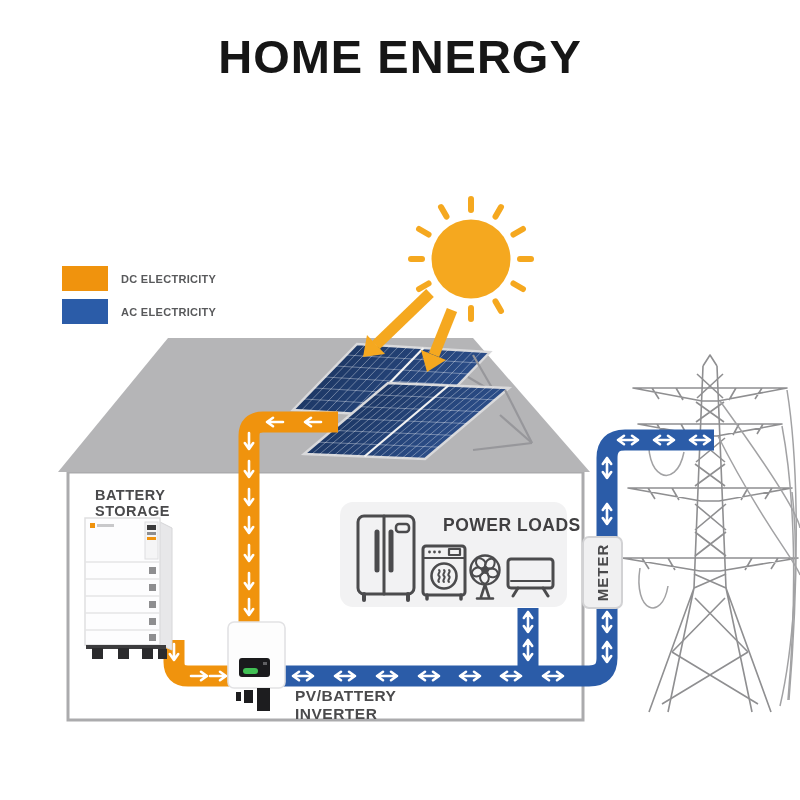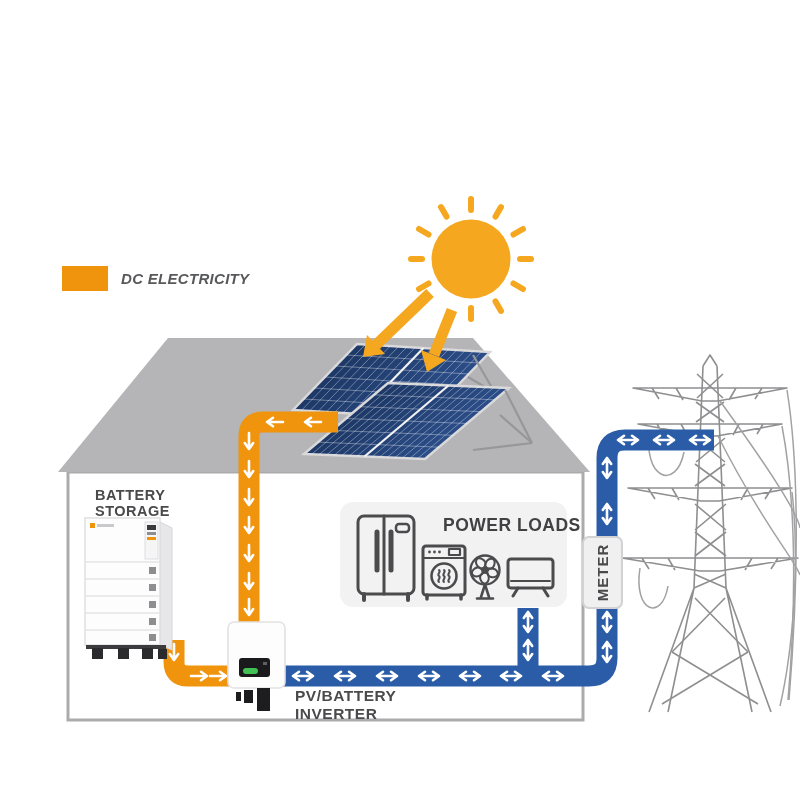--- a/index.html
+++ b/index.html
@@ -7,41 +7,48 @@
     width:800px;height:800px;position:relative;background:#ffffff;overflow:hidden;
     font-family:"Liberation Sans", sans-serif;
   }
   .title{
     position:absolute;left:0;top:28px;width:800px;text-align:center;
     font-weight:900;font-size:47px;line-height:57px;color:#161616;letter-spacing:1px;
   }
   .legend{position:absolute;left:62px;top:266px;}
   .legend-row{display:flex;align-items:center;height:25px;margin-bottom:8px;}
   .legend-row svg{display:block;}
-  .legend-label{margin-left:13px;font-size:15px;font-weight:bold;color:#58595b;letter-spacing:.3px;font-style:italic;}
+  .legend-label{margin-left:13px;font-size:11px;font-weight:bold;color:#58595b;letter-spacing:.3px;}
   .scene{position:absolute;left:0;top:0;}
   .lbl{font-weight:bold;fill:#4a4a4c;}
   .pipe-arrow{stroke:#ffffff;stroke-width:2.6;fill:none;stroke-linecap:round;stroke-linejoin:round;}
   .pipe{fill:none;stroke-linecap:butt;}
   .tower-line{stroke:#8f8f91;stroke-width:1.6;fill:none;stroke-linejoin:round;}
   .wire{stroke:#a2a2a4;stroke-width:1.5;fill:none;}
   .appl{stroke:#4b4b4d;fill:none;stroke-linecap:round;stroke-linejoin:round;}
 </style>
 </head>
 <body>
 
 <div class="title">
+  <div>HOME ENERGY</div>
 </div>
 
 <div class="legend">
   <div class="legend-row">
     <svg width="46" height="25">
       <rect x="0" y="0" width="46" height="25" fill="#F0930D"></rect>
     </svg>
     <span class="legend-label">DC ELECTRICITY</span>
+  </div>
+  <div class="legend-row">
+    <svg width="46" height="25">
+      <rect x="0" y="0" width="46" height="25" fill="#2B5CA8"></rect>
+    </svg>
+    <span class="legend-label">AC ELECTRICITY</span>
   </div>
 </div>
 
 <svg class="scene" width="800" height="800" viewBox="0 0 800 800">
   <defs>
     <path id="ar" d="M-9 0 L5 0 M1 -4.2 L7 0 L1 4.2"></path>
     <path id="al" d="M9 0 L-5 0 M-1 -4.2 L-7 0 L-1 4.2"></path>
     <path id="ad" d="M0 -9 L0 5 M-4.2 1 L0 7 L4.2 1"></path>
     <path id="ah" d="M-10 0 L10 0 M-4 -4.2 L-10 0 L-4 4.2 M4 -4.2 L10 0 L4 4.2"></path>
     <path id="av" d="M0 -10 L0 10 M-4.2 -4 L0 -10 L4.2 -4 M-4.2 4 L0 10 L4.2 4"></path>

